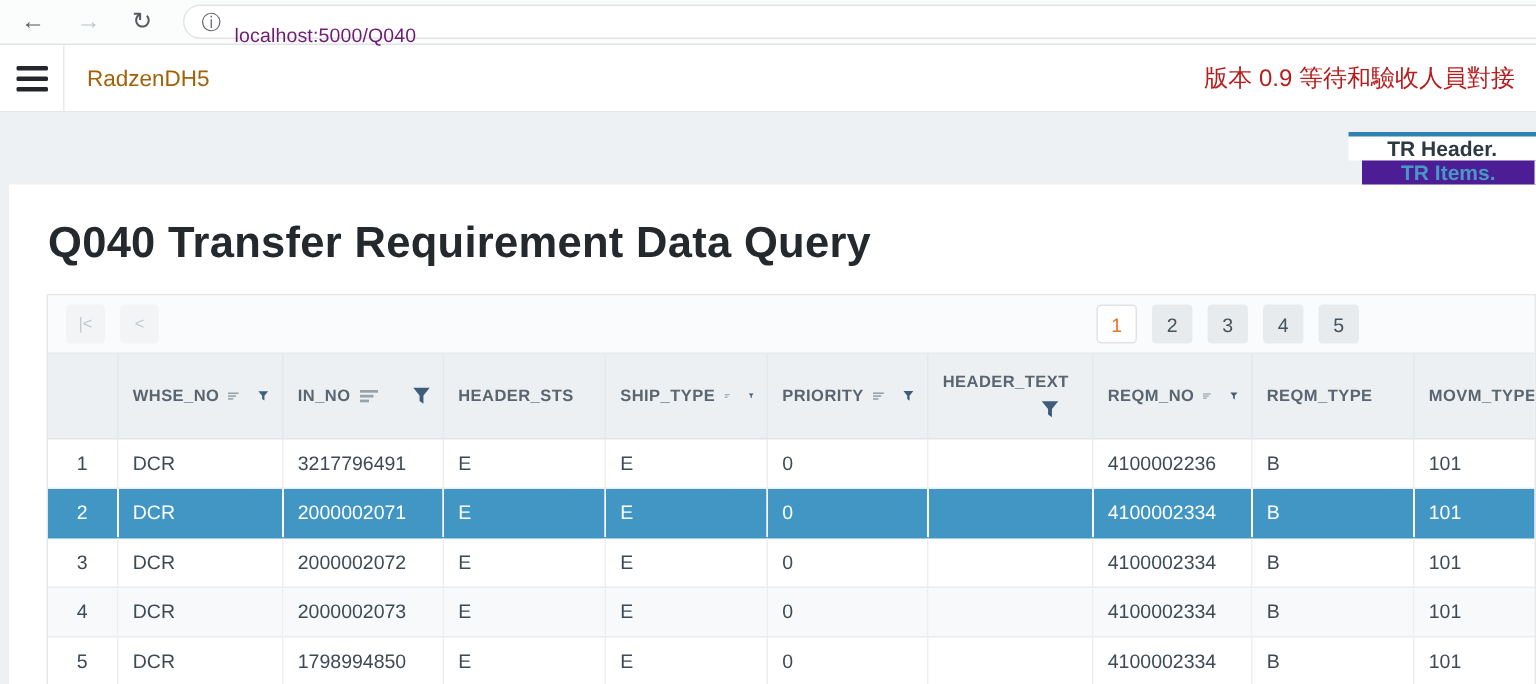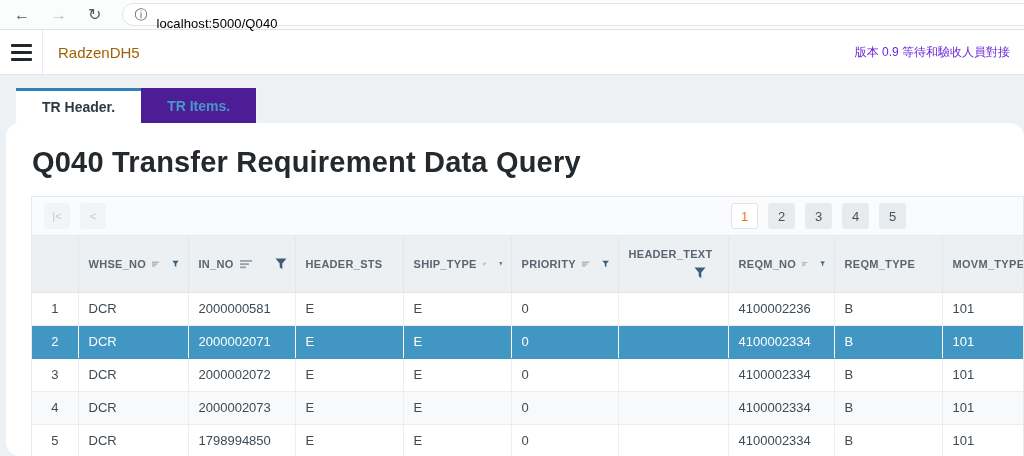--- a/index.html
+++ b/index.html
@@ -17,49 +17,49 @@
   }
   .nav-ico{ font-size:16px; line-height:1; color:#55595e; margin-right:21px;
     background:none; border:none; cursor:pointer; font-family:inherit; }
   .nav-ico.disabled{ color:#bfc4c9; }
   .addr-pill{
     flex:1; height:23px; margin-right:-16px; background:#fff;
     border:1px solid #e2e4e7; border-radius:12px;
     display:flex; align-items:center; padding-left:11px;
   }
   .info-ico{ font-size:13px; color:#5f6368; margin-right:9px; }
-  .url-text{ font-size:13px; color:#000000; letter-spacing:.1px;margin-top:18px; }
+  .url-text{ font-size:13px; color:#701a75; letter-spacing:.1px;margin-top:18px; }
   
   .app-header{
     height:45px; background:#fff; border-bottom:1px solid #e5e8ea;
     display:flex; align-items:center;
   }
   .burger{ width:43px; height:100%; border-right:1px solid #e8eaec;
     display:flex; flex-direction:column; justify-content:center; align-items:center;
     gap:4px; background:none; border-top:none; border-left:none; border-bottom:none; cursor:pointer;}
   .burger span{ display:block; width:21px; height:3px; background:#22272c; border-radius:1px; }
   .brand{ font-size:15px; color:#a16207; margin-left:15px; }
-  .version-note{ margin-left:auto; margin-right:14px; font-size:12px; color:#6d28d9; }
+  .version-note{ margin-left:auto; margin-right:14px; font-size:16px; color:#b91c1c; }
   
   .main-area{ height:381px; background:#eef1f3; }
-  .tab-strip{ height:48px; padding:13px 0 0 16px; display:flex; align-items:flex-end; }
+  .tab-strip{ height:48px; padding:13px 0 0 16px; display:flex; align-items:flex-end;flex-direction:column; }
   .tab{
     height:35px; display:flex; align-items:center; justify-content:center;
     font-size:14px; font-weight:700; cursor:pointer;
     background:#4c1d95; color:var(--tab-link,#4898c7);
     border:none; border-right:1px solid #f2f4f6; font-family:inherit;
     padding:0 26px; min-width:108px;
   }
   .tab.active{
     background:#fff; color:#2e3842;
     border-top:3px solid var(--accent,#2f82b6); border-right:none;
     padding-top:0;
   }
   
-  .content-panel{ margin-left:6px; background:#fff; height:333px; padding:23px 0 0 25px;border-radius:14px; }
+  .content-panel{ margin-left:6px; background:#fff; height:333px; padding:23px 0 0 25px; }
   .page-title{ font-size:29px; font-weight:700; color:#24292e; margin-left:1px; letter-spacing:.2px; }
   
   .grid{ margin-top:17px; width:993px; border:1px solid #e4e8eb; overflow:hidden; }
   .pager{
     height:39px; background:#fafbfc; border-bottom:1px solid #e6eaed;
     display:flex; align-items:center; padding:0 12px;
   }
   .pg-nav{
     width:26px; height:26px; border-radius:3px; border:none; background:#f2f4f6;
     color:#c2c9cf; font-size:11px; margin-right:10px; font-family:inherit; cursor:default;
@@ -281,21 +281,21 @@
                     <span>MOVM_TYPE</span>
                     <span class="sp"></span>
                   </div>
                 </th>
               </tr>
             </thead>
           <tbody id="tbody">
               <tr class="">
                 <td class="rownum">1</td>
                 <td>DCR</td>
-                <td>2000000581</td>
+                <td>3217796491</td>
                 <td>E</td>
                 <td>E</td>
                 <td>0</td>
                 <td></td>
                 <td>4100002236</td>
                 <td>B</td>
                 <td>101</td>
               </tr>
               <tr class="selected">
                 <td class="rownum">2</td>

